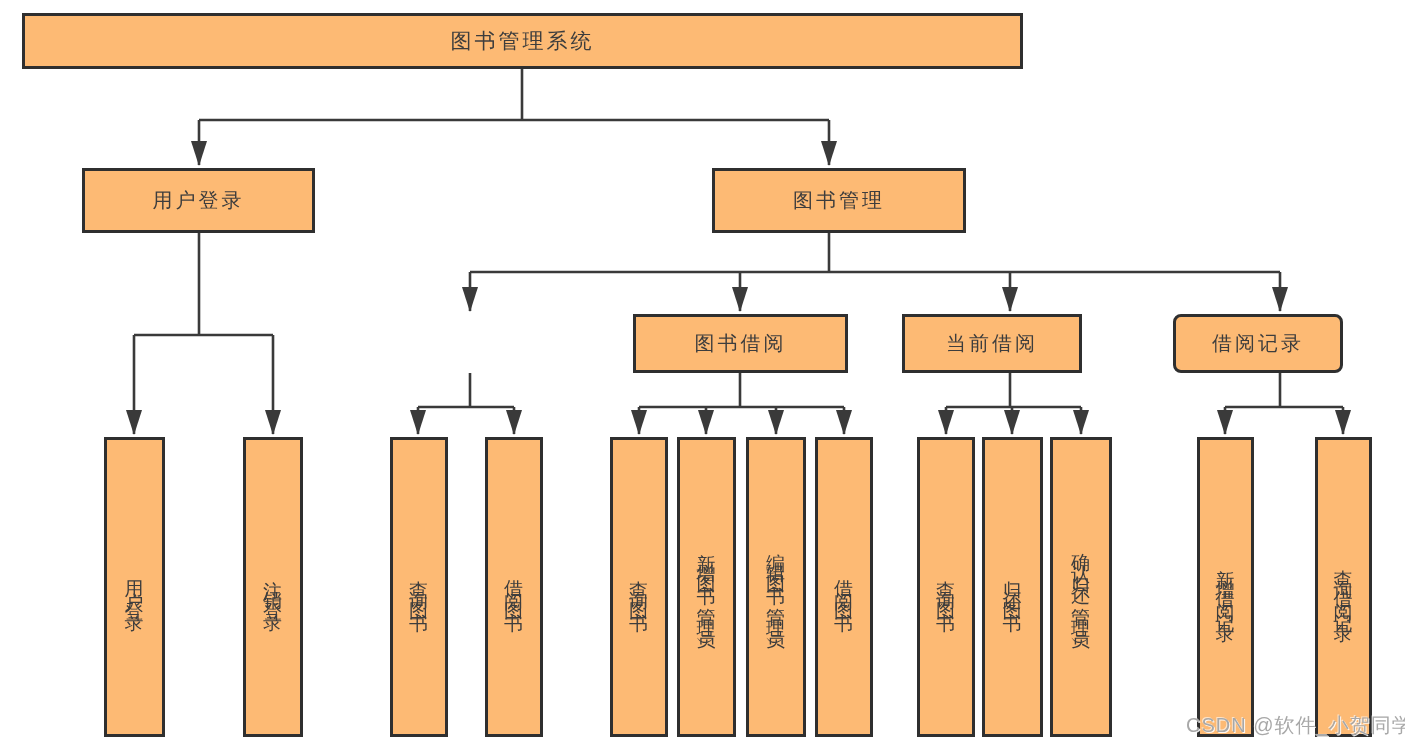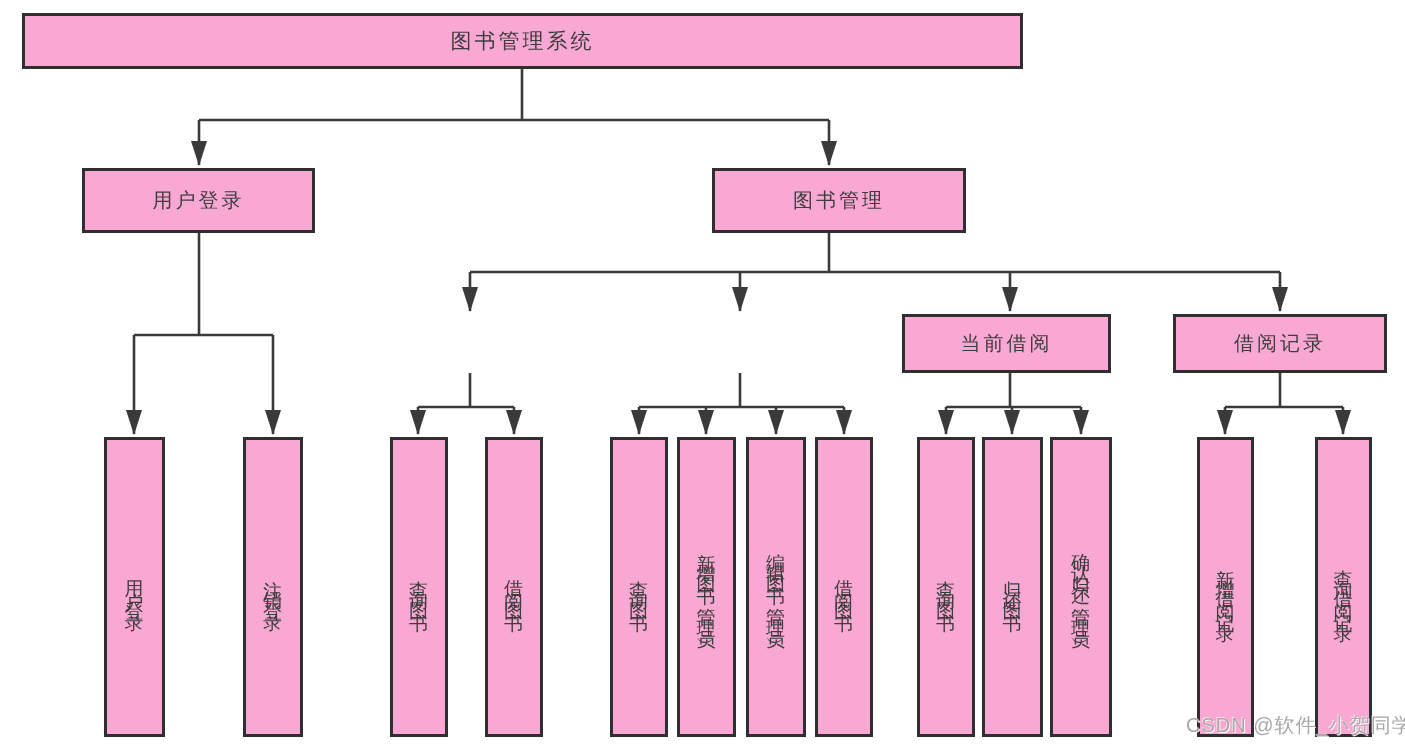--- a/index.html
+++ b/index.html
@@ -26,21 +26,21 @@
     top: 0;
     z-index: 1;
   }
   svg.connectors line {
     stroke: var(--line, #3a3a3a);
     stroke-width: 2.6;
   }
   .node {
     position: absolute;
     box-sizing: border-box;
-    background: #f9a8d4;
+    background: #fdba74;
     border: 3px solid var(--border, #2f2f2f);
     display: flex;
     align-items: center;
     justify-content: center;
     color: var(--text, #3d3d3d);
     z-index: 2;
     white-space: nowrap;
   }
   .h-node {
     font-size: 20px;
@@ -120,22 +120,23 @@
     <line x1="1225" y1="407" x2="1343" y2="407" stroke="#3a3a3a"></line>
     <line x1="1225" y1="407" x2="1225" y2="434" marker-end="url(#arrow)" stroke="#3a3a3a"></line>
     <line x1="1343" y1="407" x2="1343" y2="434" marker-end="url(#arrow)" stroke="#3a3a3a"></line>
   </svg>
 
   <div class="node root-node" style="left:22px; top:13px; width:1001px; height:56px;">图书管理系统</div>
 
   <div class="node h-node" style="left:82px; top:168px; width:233px; height:65px;">用户登录</div>
   <div class="node h-node" style="left:712px; top:168px; width:254px; height:65px;">图书管理</div>
 
-  <div class="node h-node" style="left:902px; top:314px; width:209px; height:59px;">当前借阅</div>
-  <div class="node h-node" style="left:1173px; top:314px; width:214px; height:59px;">借阅记录</div>
+  <div class="node h-node" style="left:633px; top:314px; width:215px; height:59px;">图书借阅</div>
+  <div class="node h-node" style="left:902px; top:314px; width:180px; height:59px;">当前借阅</div>
+  <div class="node h-node" style="left:1173px; top:314px; width:170px; height:59px;border-radius:8px;">借阅记录</div>
 
   <div class="node leaf" style="left:104px; top:437px; width:61px; height:300px;">用户登录</div>
   <div class="node leaf" style="left:243px; top:437px; width:60px; height:300px;">注销登录</div>
 
   <div class="node leaf" style="left:390px; top:437px; width:58px; height:300px;">查询图书</div>
   <div class="node leaf" style="left:485px; top:437px; width:58px; height:300px;">借阅图书</div>
 
   <div class="node leaf" style="left:610px; top:437px; width:58px; height:300px;">查询图书</div>
   <div class="node leaf" style="left:677px; top:437px; width:59px; height:300px;">新增图书（管理员）</div>
   <div class="node leaf" style="left:746px; top:437px; width:60px; height:300px;">编辑图书（管理员）</div>

